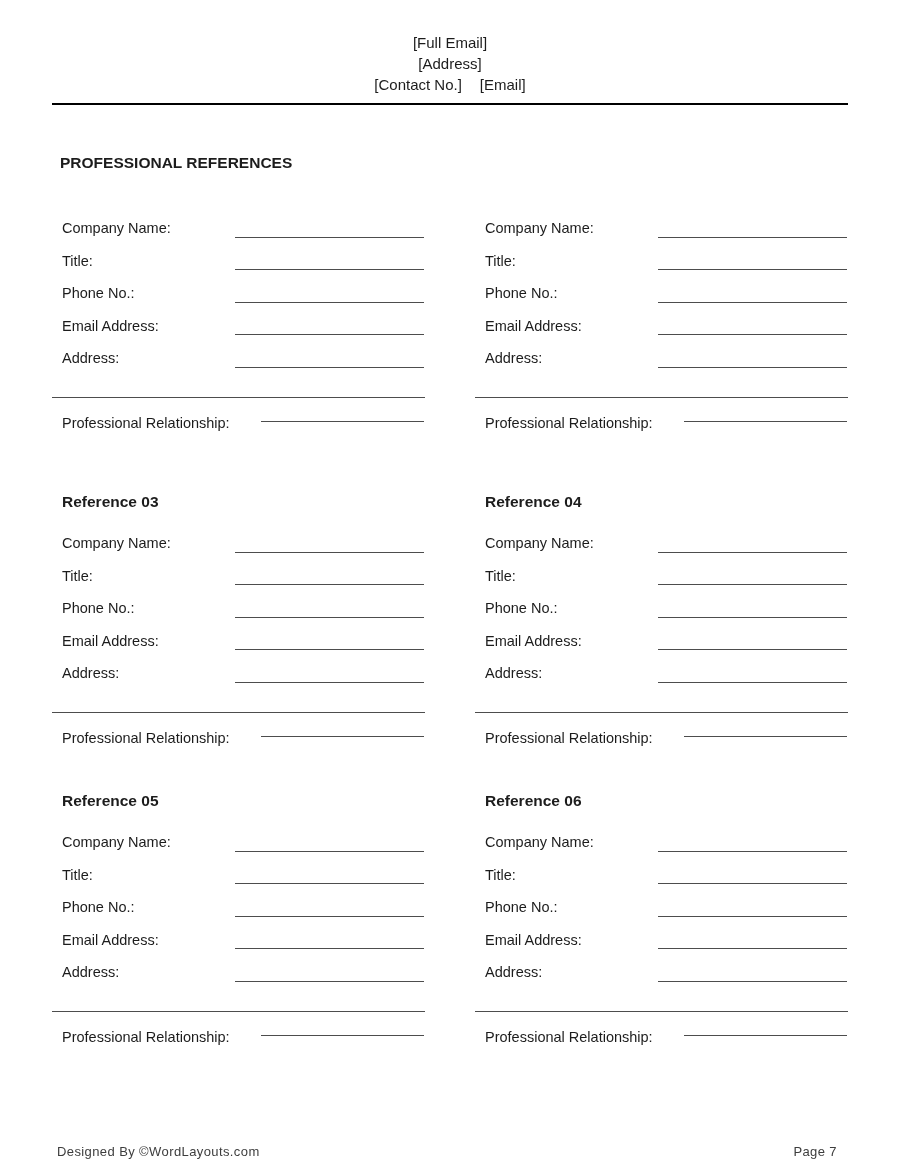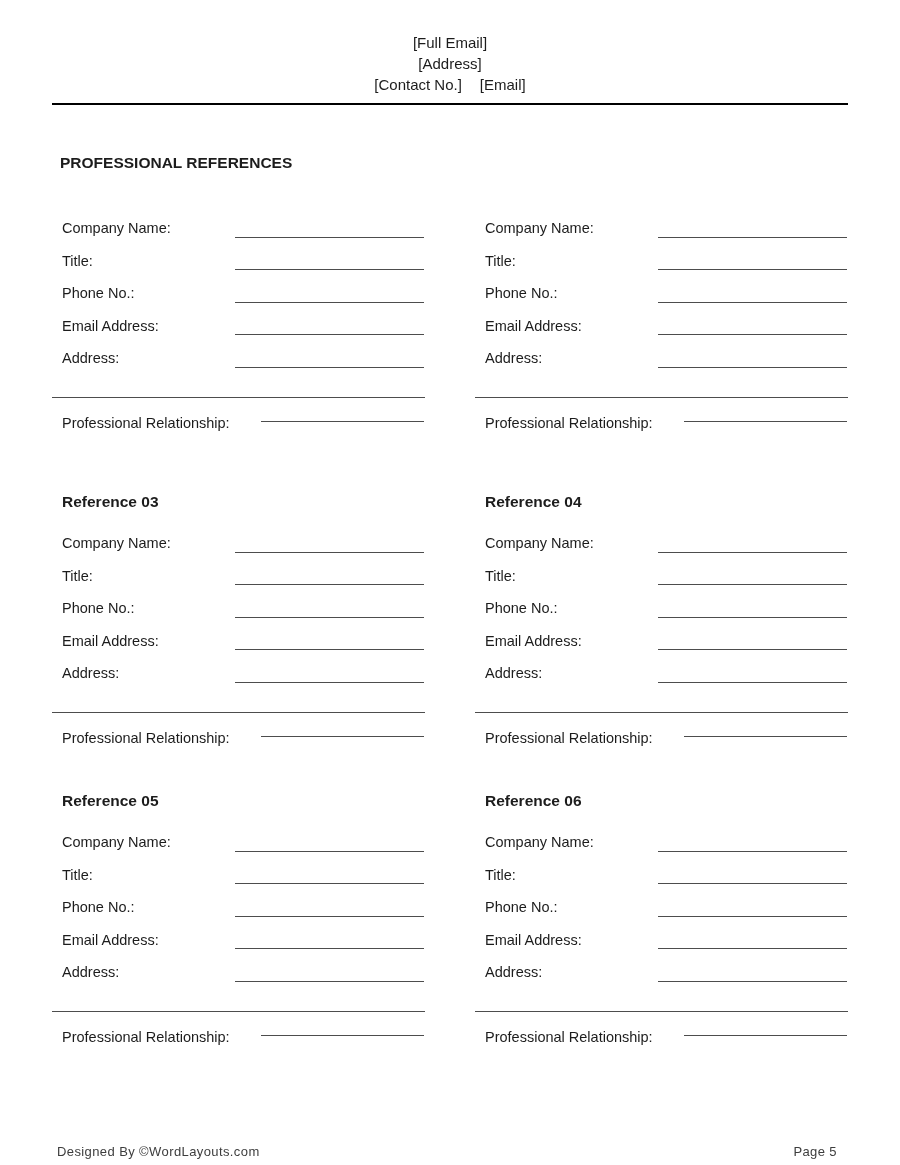--- a/index.html
+++ b/index.html
@@ -248,16 +248,16 @@
     <div class="block-sep"></div>
     <div class="rel-row">
       <span class="flabel">Professional Relationship:</span>
       <span class="rel-line"></span>
     </div>
   </section>
 </div>
 
   <div class="footer">
     <span>Designed By ©WordLayouts.com</span>
-    <span>Page 5</span>
+    <span>Page 7</span>
   </div>
 
 </div>
 
 </body></html>

